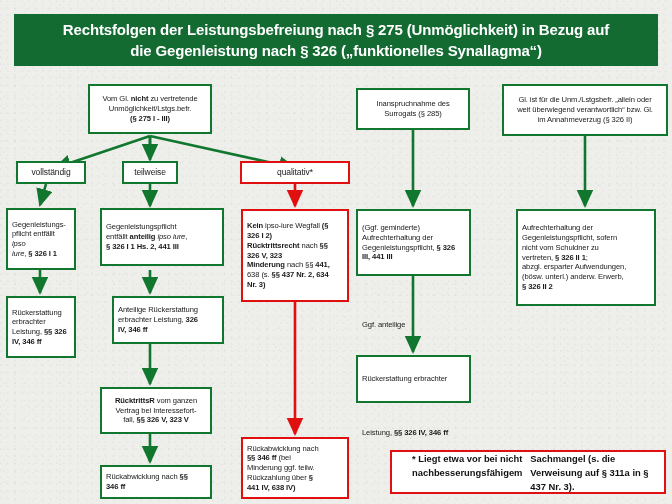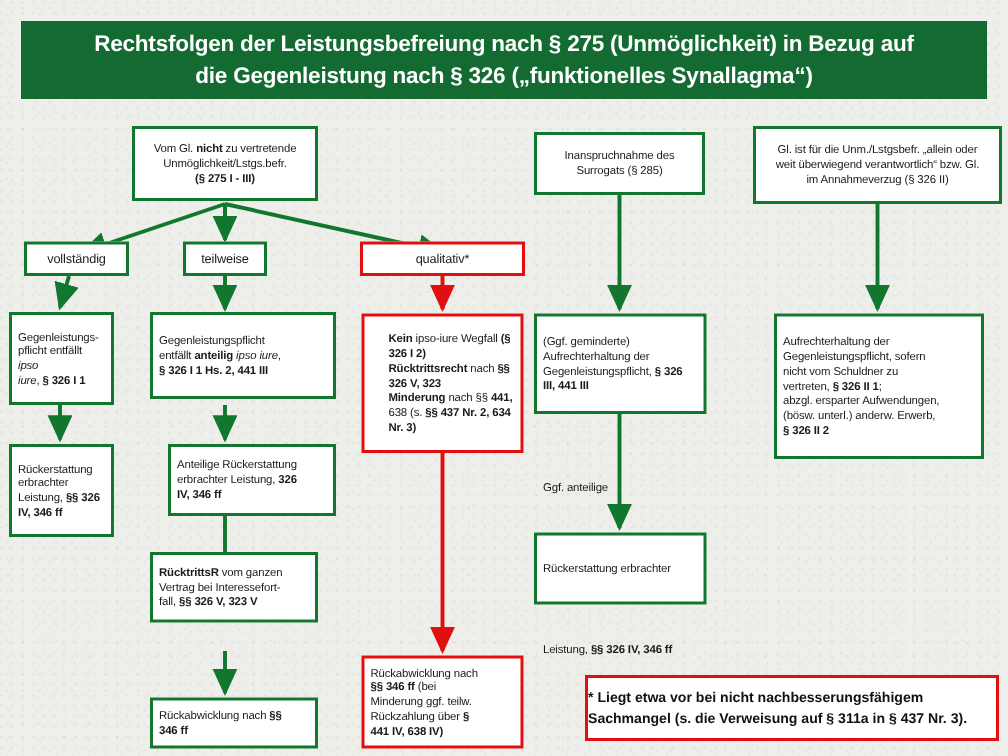--- a/index.html
+++ b/index.html
@@ -98,23 +98,23 @@
   .footnote {
     position: absolute;
     box-sizing: border-box;
     background: #ffffff;
     border: 2px solid #e01010;
     font-size: 9.4px;
     font-weight: bold;
     line-height: 1.5;
     color: #111;
     display: flex;
-    flex-direction: column;
-    justify-content: center;
-    padding-left: 0;
+    flex-direction: row;
+    justify-content: center;
+    padding-left: 20px;
   }
 </style>
 </head>
 <body>
 
 <div id="noise"></div>
 
 <svg id="edges" viewBox="0 0 672 504" xmlns="http://www.w3.org/2000/svg">
   <defs>
     <marker id="arrG" markerWidth="9" markerHeight="9" refX="6.2" refY="3.2" orient="auto" markerUnits="strokeWidth">
@@ -203,32 +203,32 @@
     <span class="ln">entfällt <b>anteilig</b> <i>ipso iure</i>,</span>
     <span class="ln"><b>§ 326 I 1 Hs. 2, 441 III</b></span>
   </div>
 
   <div class="box bx-sm" style="left:100px; top:296px; width:112px; height:48px;margin-left:12px;">
     <span class="ln">Anteilige Rückerstattung</span>
     <span class="ln">erbrachter Leistung, <b>326</b></span>
     <span class="ln"><b>IV, 346 ff</b></span>
   </div>
 
-  <div class="box bx-sm" style="left:100px; top:368px; width:112px; height:47px;">
+  <div class="box bx-sm" style="left:100px; top:387px; width:112px; height:47px;align-items:center;">
     <span class="ln"><b>RücktrittsR</b> vom ganzen</span>
     <span class="ln">Vertrag bei Interessefort-</span>
     <span class="ln">fall, <b>§§ 326 V, 323 V</b></span>
   </div>
 
   <div class="box bx-sm" style="left:100px; top:465px; width:112px; height:34px;">
     <span class="ln">Rückabwicklung  nach <b>§§</b></span>
     <span class="ln"><b>346 ff</b></span>
   </div>
 
-  <div class="box red bx-sm" style="left:241px; top:209px; width:108px; height:93px;padding-left:12px;">
+  <div class="box red bx-sm" style="left:241px; top:209px; width:108px; height:93px;">
     <span class="ln"><b>Kein</b> ipso-iure Wegfall  <b>(§</b></span>
     <span class="ln"><b>326 I 2)</b></span>
     <span class="ln"><b>Rücktrittsrecht</b> nach <b>§§</b></span>
     <span class="ln"><b>326 V, 323</b></span>
     <span class="ln"><b>Minderung</b> nach §§ <b>441,</b></span>
     <span class="ln">638 (s. <b>§§ 437 Nr. 2, 634</b></span>
     <span class="ln"><b>Nr. 3)</b></span>
   </div>
 
   <div class="box red bx-sm" style="left:241px; top:437px; width:108px; height:62px;">

